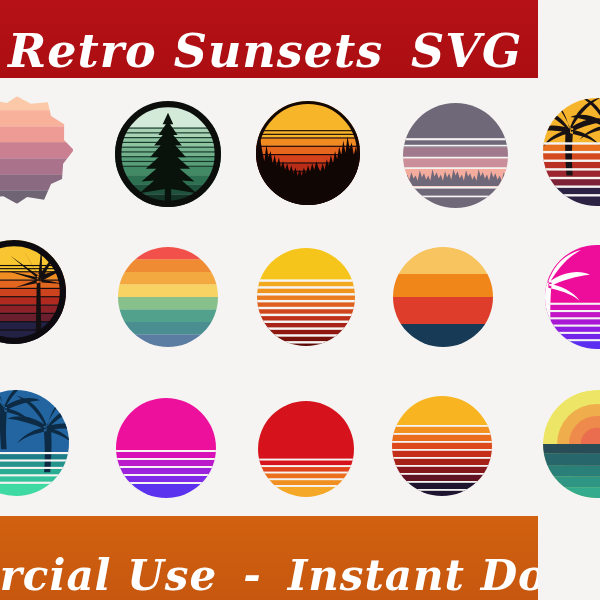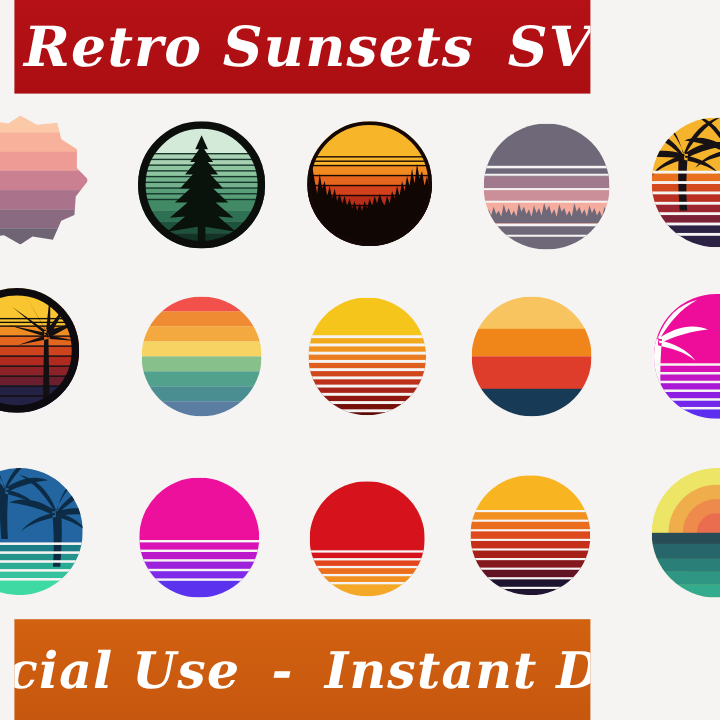--- a/index.html
+++ b/index.html
@@ -2,21 +2,21 @@
 <html><head>
 <meta charset="utf-8">
 <style>
   html,body{margin:0;padding:0;}
   #page{
     position:relative;width:600px;height:600px;overflow:hidden;
     background:#f5f4f2;
     font-family:"DejaVu Serif","Liberation Serif",serif;
   }
   .banner{
-    position:absolute;left:12px;width:480px;display:flex;align-items:center;
+    position:absolute;left:0;width:538px;display:flex;align-items:flex-end;
     overflow:hidden;white-space:nowrap;z-index:5;
   }
   #top-banner{
     top:0;height:78px;
     background:linear-gradient(180deg,#b51116 0%,#ab0e12 100%);
   }
   #bottom-banner{
     top:516px;height:84px;
     background:linear-gradient(180deg,#d26110 0%,#c6570e 100%);
     justify-content:center;

